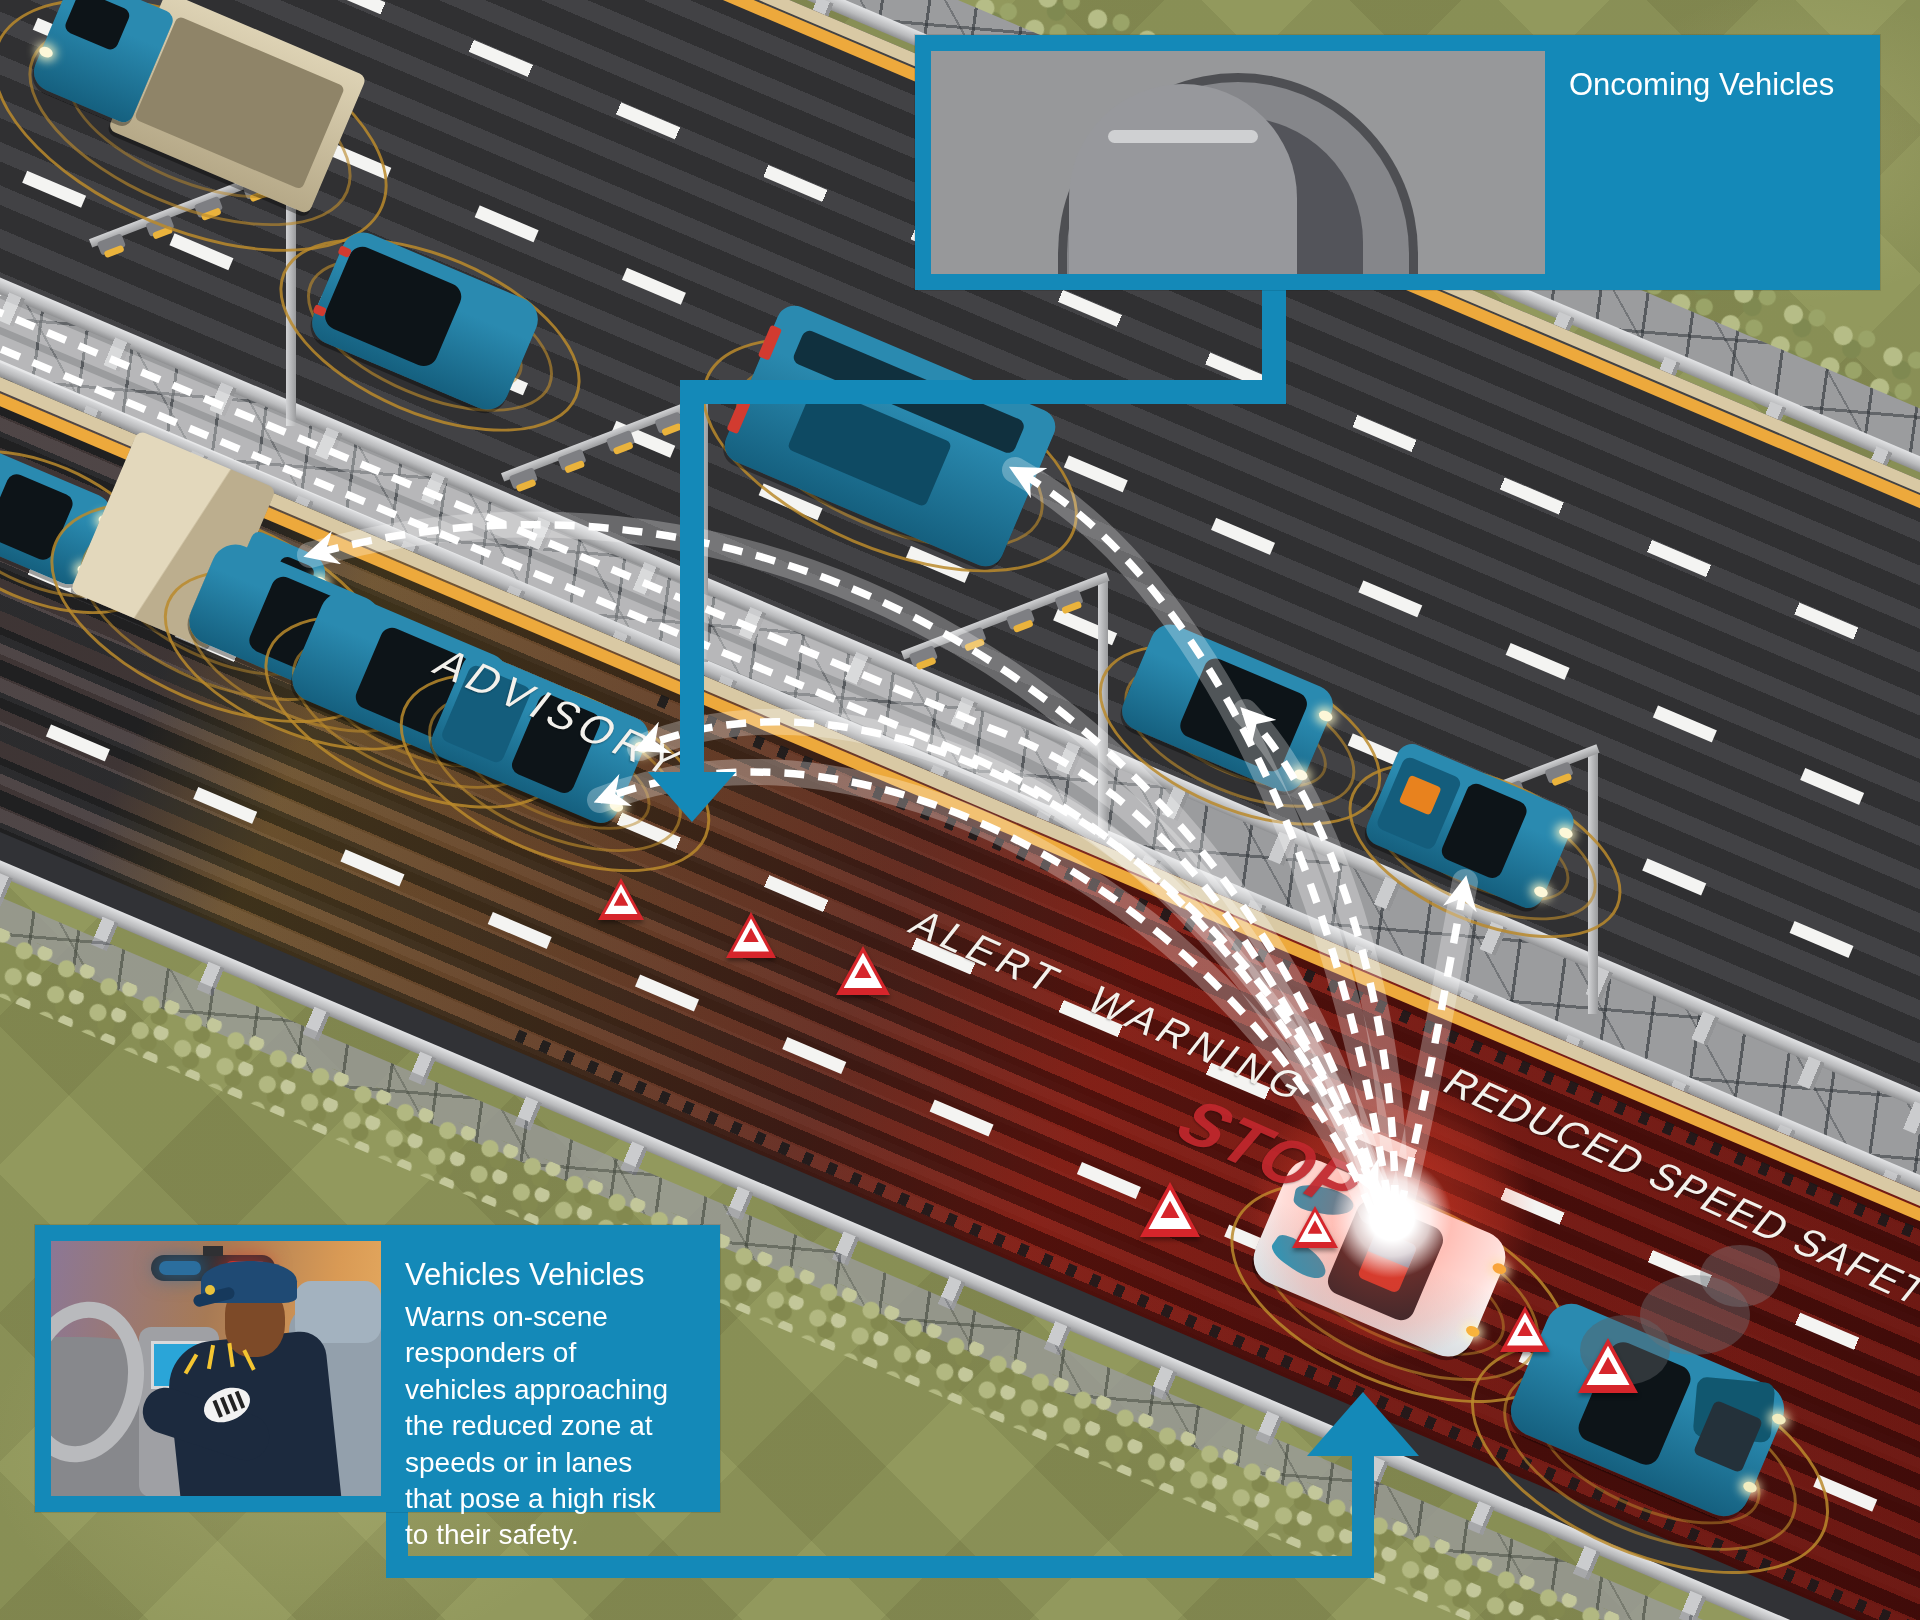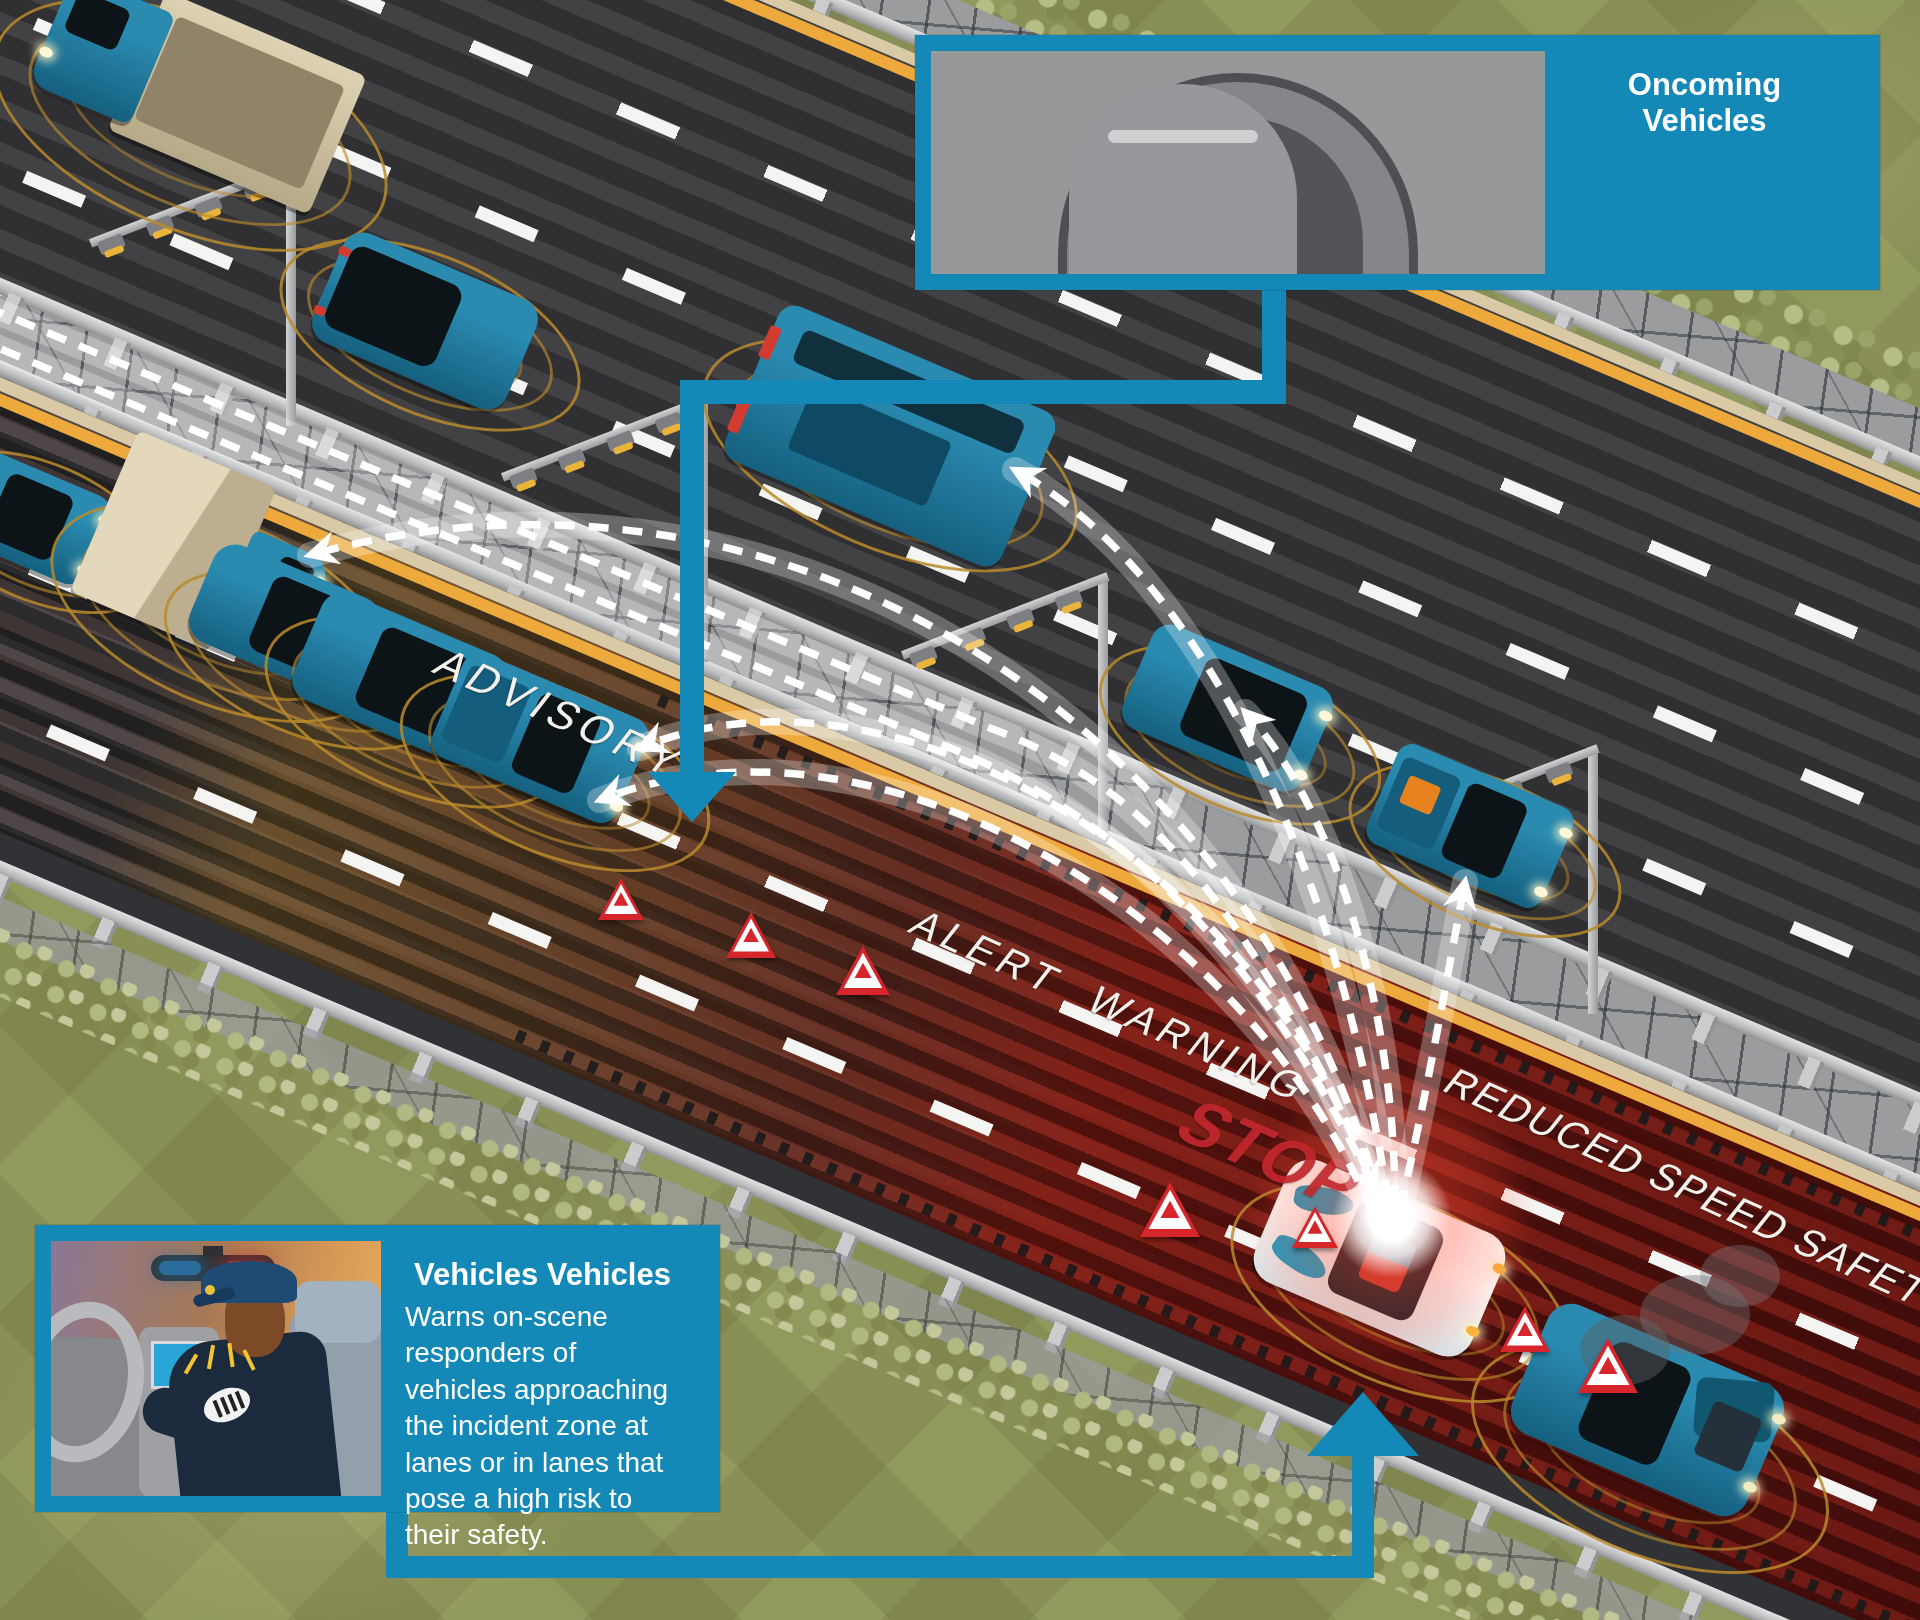--- a/index.html
+++ b/index.html
@@ -74,21 +74,21 @@
 
   
   .ztext{position:absolute;color:#f3f1ec;font-size:42px;letter-spacing:6px;white-space:nowrap;
          transform:rotate(24deg) skewX(-14deg);text-shadow:0 1px 2px rgba(0,0,0,.35);}
 
   
   .conn{position:absolute;background:#1489b8;}
   .connarrow{position:absolute;background:#1489b8;}
   .callout{position:absolute;background:#1489b8;border:16px solid #1489b8;display:flex;box-shadow:0 0 0 1px rgba(0,0,0,.1);}
   .callout .cotext{color:#fff;padding:16px 24px 10px 24px;}
-  .cotitle{font-weight:bold;font-size:31px;margin:0 0 6px 0;text-align:center;}
+  .cotitle{font-weight:normal;font-size:31px;margin:0 0 6px 0;}
   .cobody{font-size:28px;line-height:1.3;}
 
   
   #dashpane{position:relative;width:614px;background:#97989a;overflow:hidden;flex:none;}
   #console{position:absolute;left:127px;top:22px;width:360px;height:430px;border-radius:180px 180px 0 0;background:#4e4f53;padding:9px;box-sizing:border-box;}
   #console .c2{width:100%;height:100%;border-radius:172px 172px 0 0;background:#85868a;}
   #console .c3{position:absolute;left:55px;top:44px;width:250px;height:400px;border-radius:125px 125px 0 0;background:#53545a;}
   #console .c4{position:absolute;left:11px;top:11px;width:228px;height:390px;border-radius:114px 114px 0 0;background:#97989c;text-align:center;}
   .slot{width:150px;height:13px;border-radius:7px;background:#cfd0d2;margin:46px auto 10px auto;}
   #signscreen{width:180px;height:122px;background:#1792c1;border:5px solid #f0f0ee;border-radius:4px;margin:0 auto;display:flex;flex-direction:column;align-items:center;justify-content:center;gap:2px;}
@@ -484,17 +484,17 @@
         <div class="abs" style="left:28px;top:7px;width:4px;height:18px;background:#222;"></div>
         <div class="abs" style="left:36px;top:7px;width:4px;height:18px;background:#222;"></div>
       </div>
       <div class="abs" style="left:138px;top:112px;width:4px;height:22px;background:#f4c531;transform:rotate(30deg);"></div>
       <div class="abs" style="left:158px;top:104px;width:4px;height:24px;background:#f4c531;transform:rotate(10deg);"></div>
       <div class="abs" style="left:178px;top:102px;width:4px;height:24px;background:#f4c531;transform:rotate(-8deg);"></div>
       <div class="abs" style="left:196px;top:108px;width:4px;height:22px;background:#f4c531;transform:rotate(-26deg);"></div>
     </div>
     <div class="cotext">
       <div class="cotitle">Vehicles Vehicles</div>
-      <div class="cobody">Warns on-scene responders of vehicles approaching the incident zone at lanes or in lanes that pose a high risk to their safety.</div>
+      <div class="cobody">Warns on-scene responders of vehicles approaching the reduced zone at speeds or in lanes that pose a high risk to their safety.</div>
     </div>
   </div>
 
 </div>
 
 </body></html>

